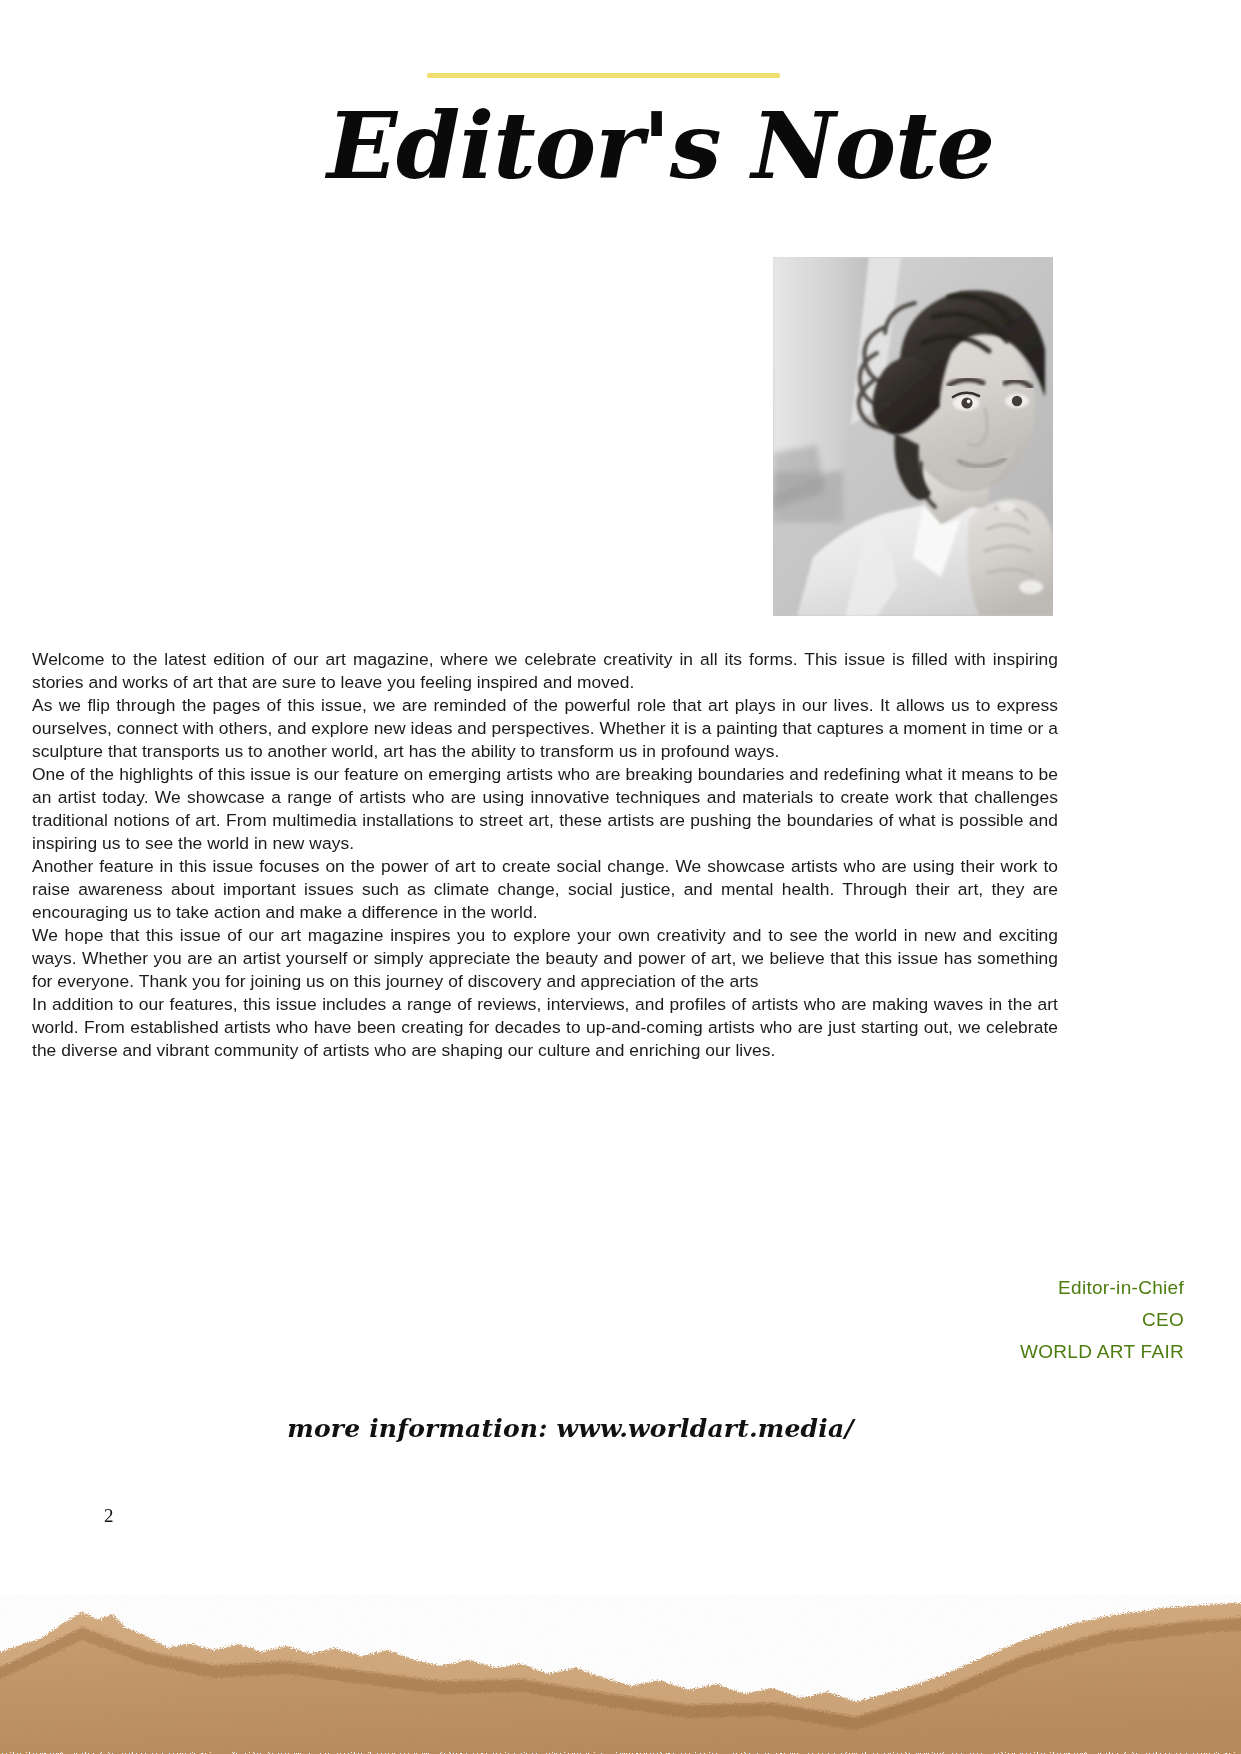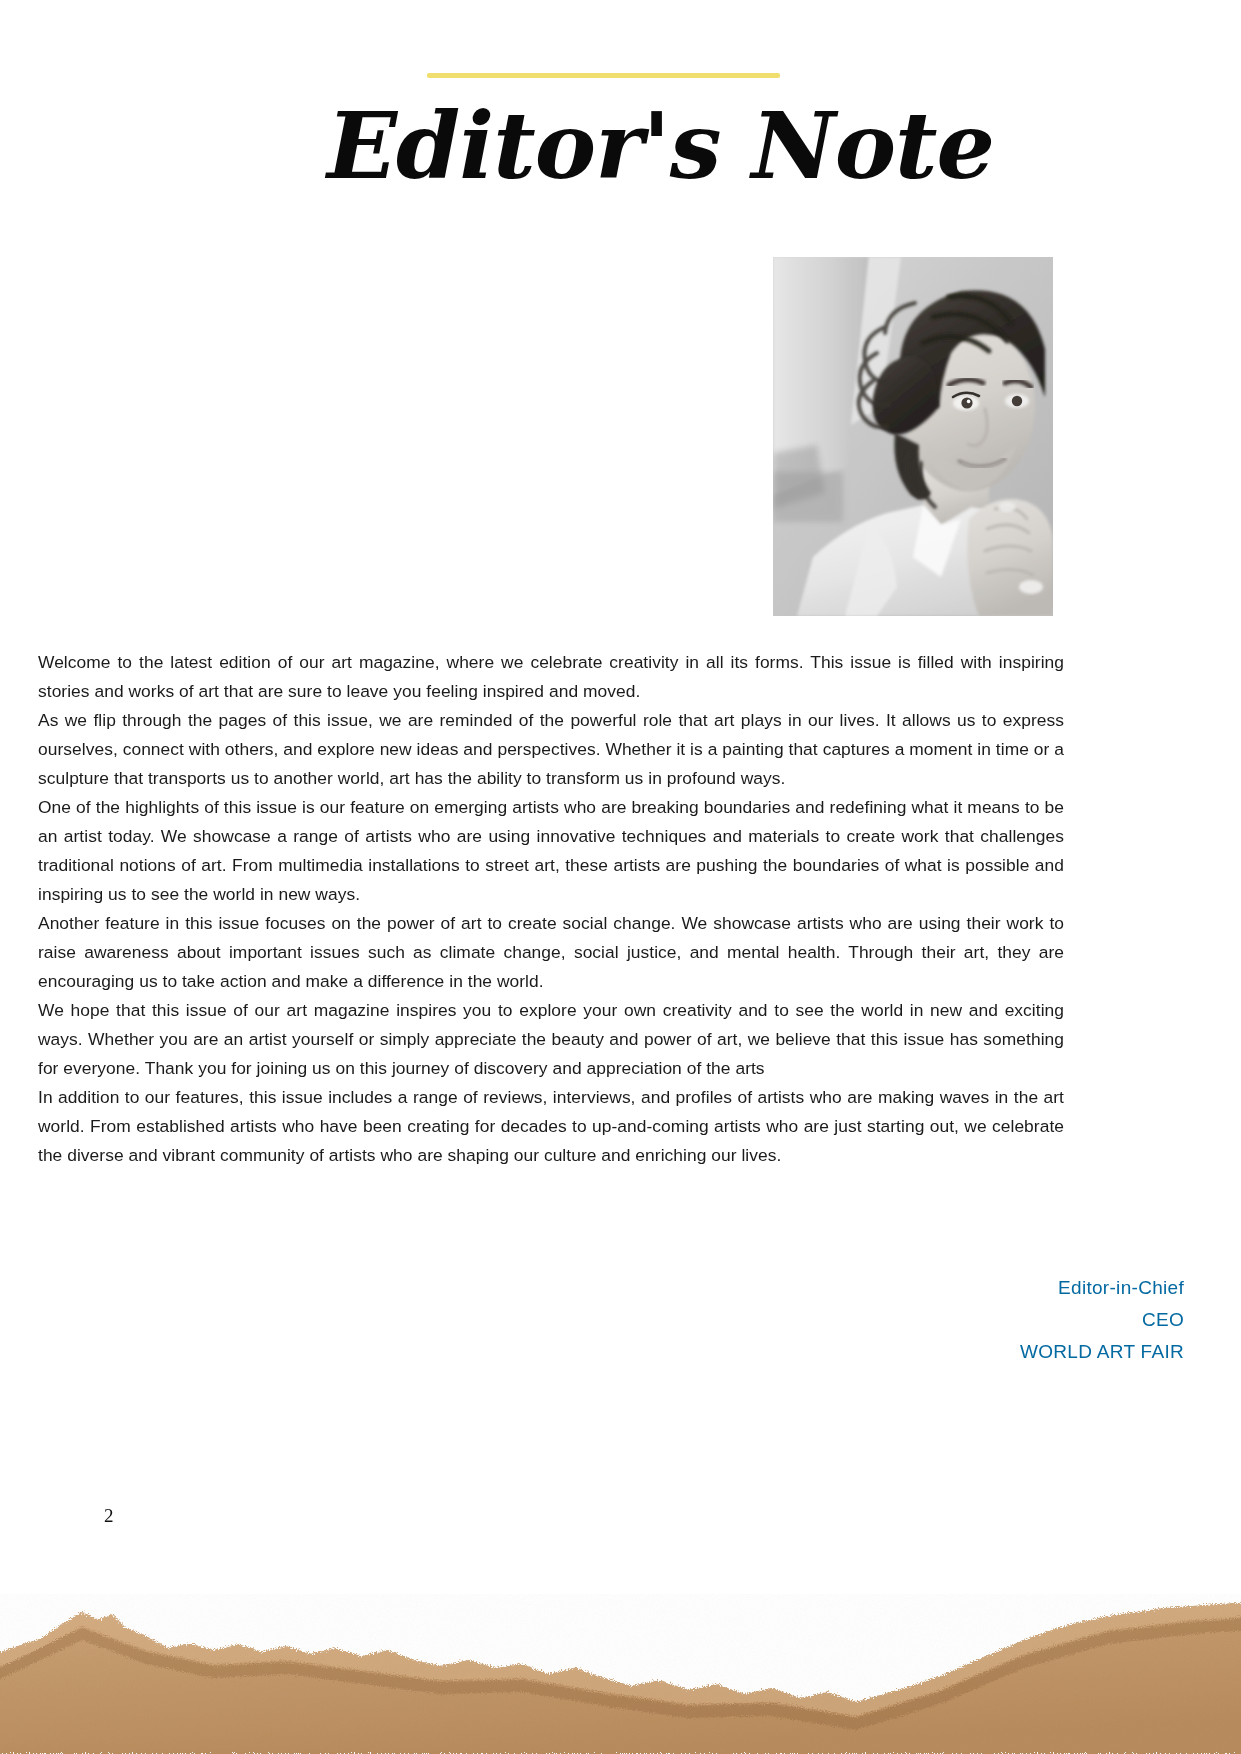--- a/index.html
+++ b/index.html
@@ -53,43 +53,43 @@
     width: 280px;
     height: 359px;
     overflow: hidden;
     background: #cfcfcf;
   }
   .portrait svg { display: block; width: 100%; height: 100%; }
 
   
   .body-copy {
     position: absolute;
-    left: 38px;
+    left: 32px;
     top: 648px;
     width: 1026px;
     font-size: 17.4px;
-    line-height: 29px;
+    line-height: 23px;
     color: #1b1b1b;
     text-align: justify;
     letter-spacing: 0.05px;
   }
   .body-copy p {
     margin: 0;
   }
 
   
   .signature {
     position: absolute;
     right: 57px;
     top: 1272px;
     width: 520px;
     text-align: right;
     font-size: 19px;
     line-height: 32px;
-    color: #0369a1;
+    color: #4d7c0f;
     letter-spacing: 0.3px;
   }
 
   
   .more-info {
     position: absolute;
     left: 0;
     top: 1414px;
     width: 1141px;
     text-align: center;
@@ -241,20 +241,21 @@
     <p>We hope that this issue of our art magazine inspires you to explore your own creativity and to see the world in new and exciting ways. Whether you are an artist yourself or simply appreciate the beauty and power of art, we believe that this issue has something for everyone. Thank you for joining us on this journey of discovery and appreciation of the arts</p>
     <p>In addition to our features, this issue includes a range of reviews, interviews, and profiles of artists who are making waves in the art world. From established artists who have been creating for decades to up-and-coming artists who are just starting out, we celebrate the diverse and vibrant community of artists who are shaping our culture and enriching our lives.</p>
   </div>
 
   <div class="signature">
     <div>Editor-in-Chief</div>
     <div>CEO</div>
     <div>WORLD ART FAIR</div>
   </div>
 
+  <div class="more-info">more information: www.worldart.media/</div>
 
   <div class="torn-footer">
     <svg viewBox="0 0 1241 160" preserveAspectRatio="none">
       <defs>
         <linearGradient id="kraft" x1="0" y1="0" x2="0.35" y2="1">
           <stop offset="0%" stop-color="#CEA276"></stop>
           <stop offset="40%" stop-color="#C49A6C"></stop>
           <stop offset="100%" stop-color="#B98C5E"></stop>
         </linearGradient>
         <filter id="fuzz">

